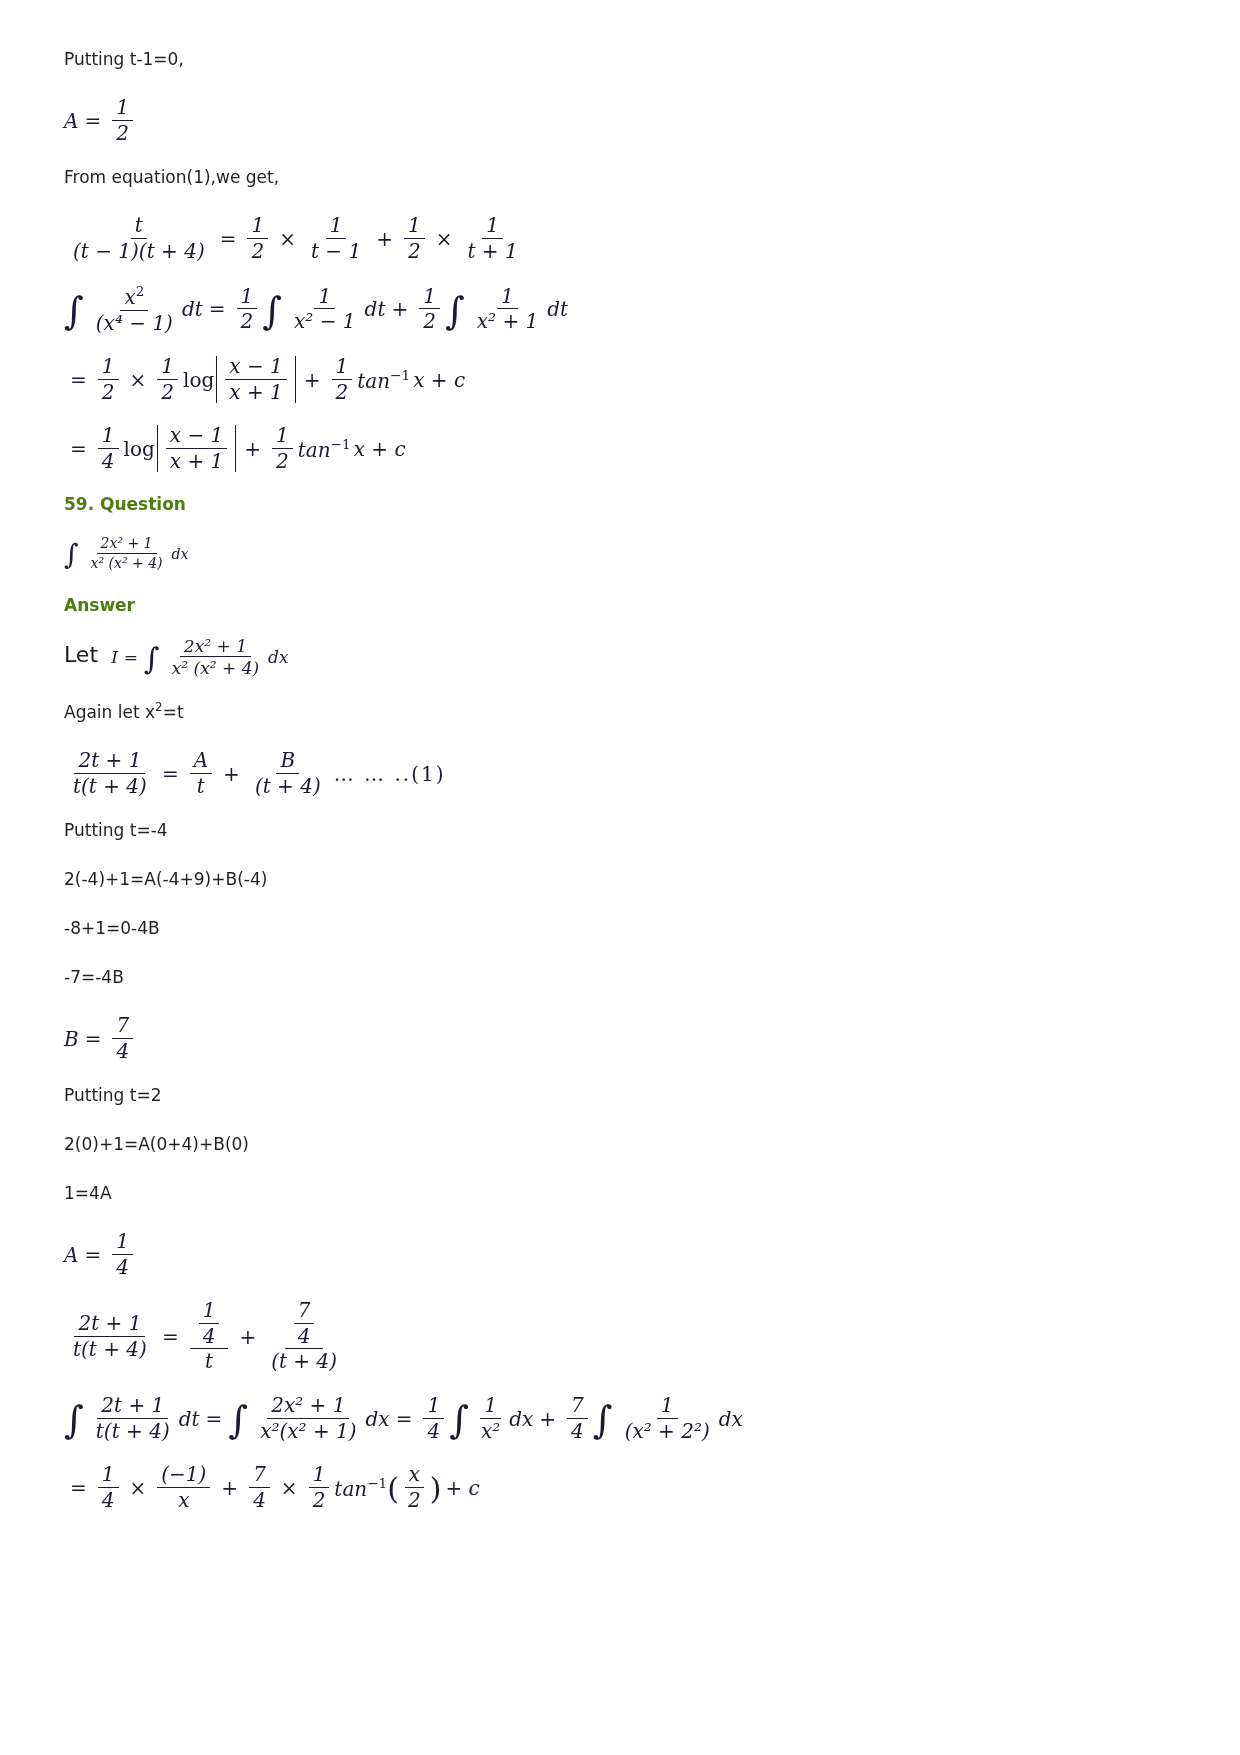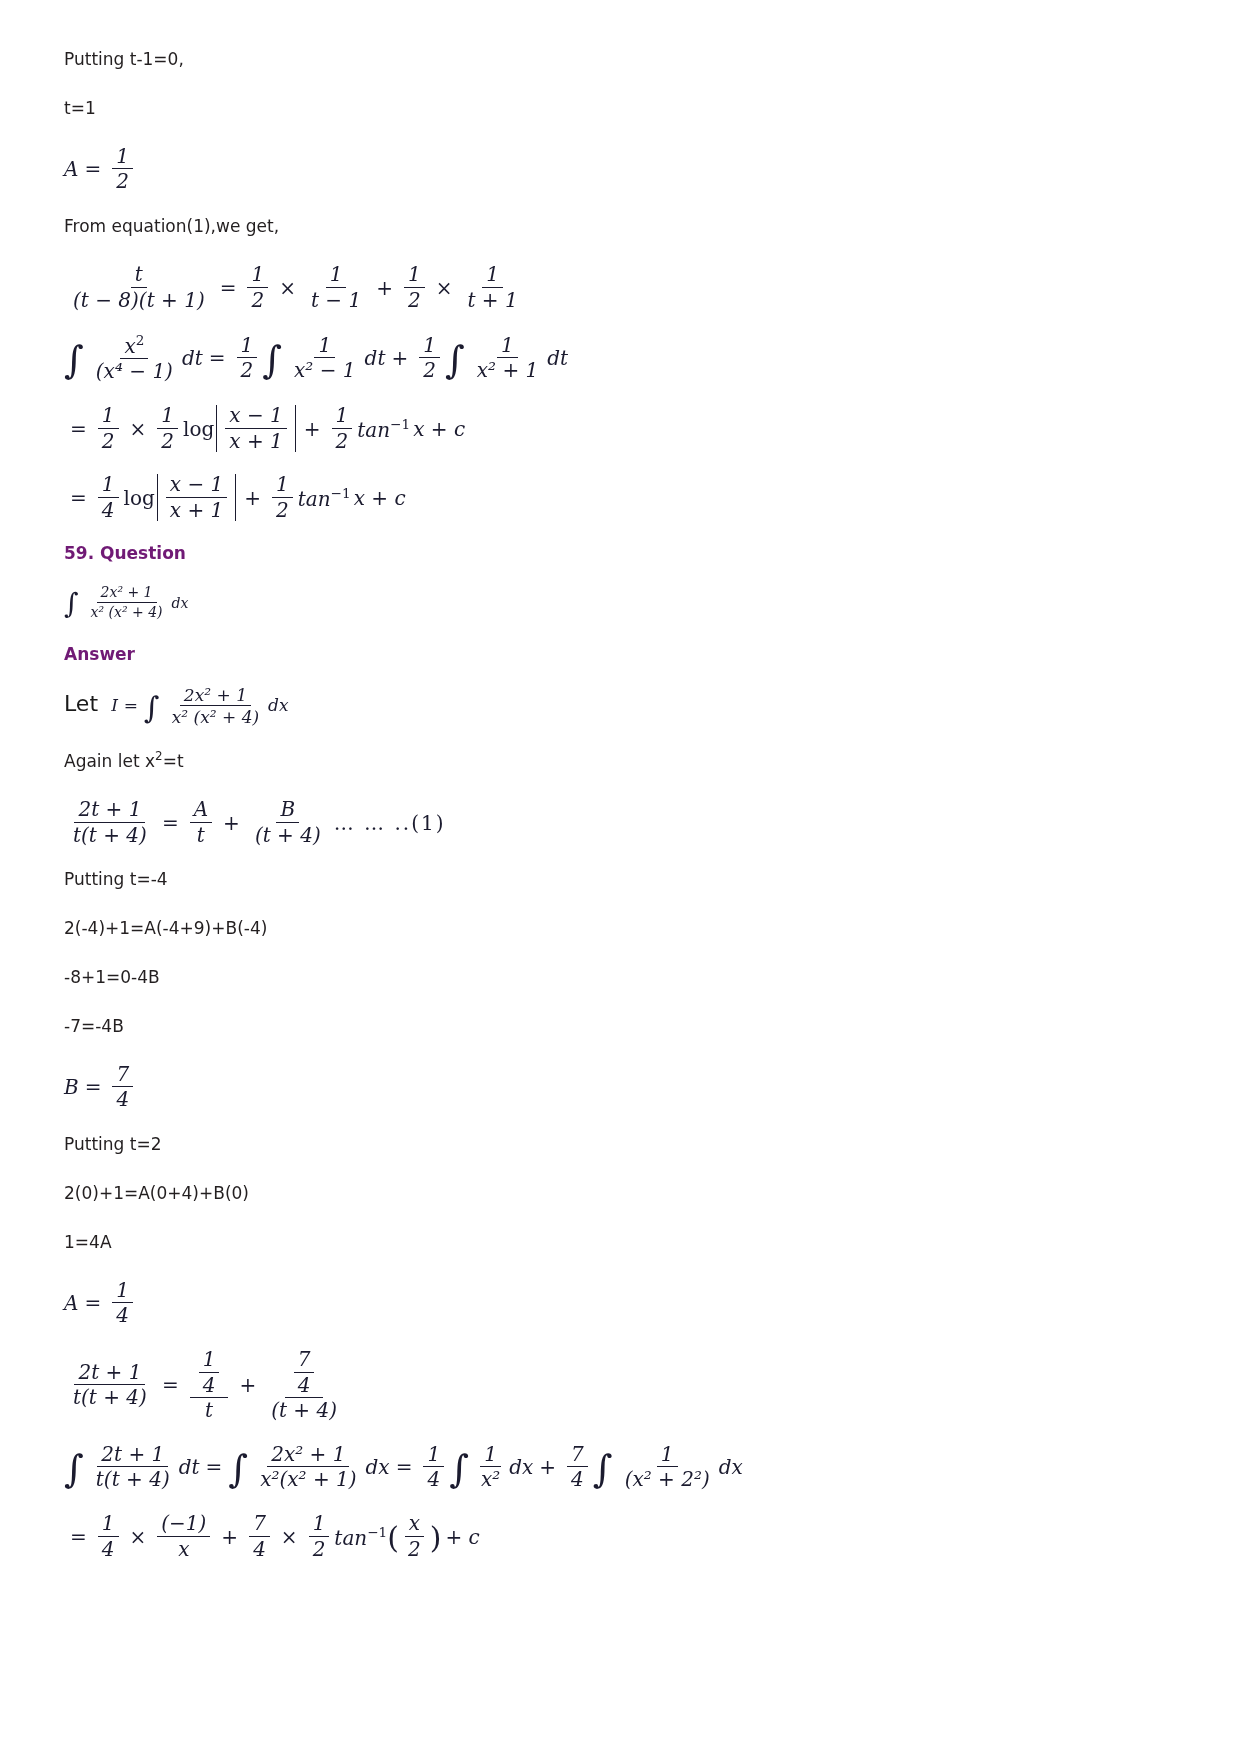--- a/index.html
+++ b/index.html
@@ -24,21 +24,21 @@
   .line {
     font-size: 17px;
     line-height: 1.35;
     margin: 0 0 26px 0;
     color: #231f20;
   }
   .heading {
     font-size: 17px;
     font-weight: bold;
     margin: 0 0 22px 0;
-    color: #701a75;
+    color: #4d7c0f;
   }
   .math {
     font-family: "DejaVu Serif", serif;
     font-style: italic;
     color: #1b1b2f;
     font-size: 20px;
     line-height: 1;
     display: inline-block;
     vertical-align: middle;
   }
@@ -105,41 +105,40 @@
   }
   sup.inline { font-size: 0.7em; vertical-align: super; }
 </style>
 </head>
 <body>
 
 <div class="page">
 
   <p class="line">Putting t-1=0,</p>
 
-  <p class="line">t=1</p>
 
 
   <div class="mathblock">
     <span class="math row">
       <span>A</span>
       <span class="op opn">=</span>
       <span class="frac">
         <span class="num">1</span>
         <span class="den">2</span>
       </span>
     </span>
   </div>
 
   <p class="line">From equation(1),we get,</p>
 
   <div class="mathblock">
     <span class="math row">
       <span class="frac">
         <span class="num">t</span>
-        <span class="den">(t − 8)(t + 1)</span>
+        <span class="den">(t − 1)(t + 4)</span>
       </span>
       <span class="op opn">=</span>
       <span class="frac">
         <span class="num">1</span>
         <span class="den">2</span>
       </span>
       <span class="op opn">×</span>
       <span class="frac">
         <span class="num">1</span>
         <span class="den">t − 1</span>

